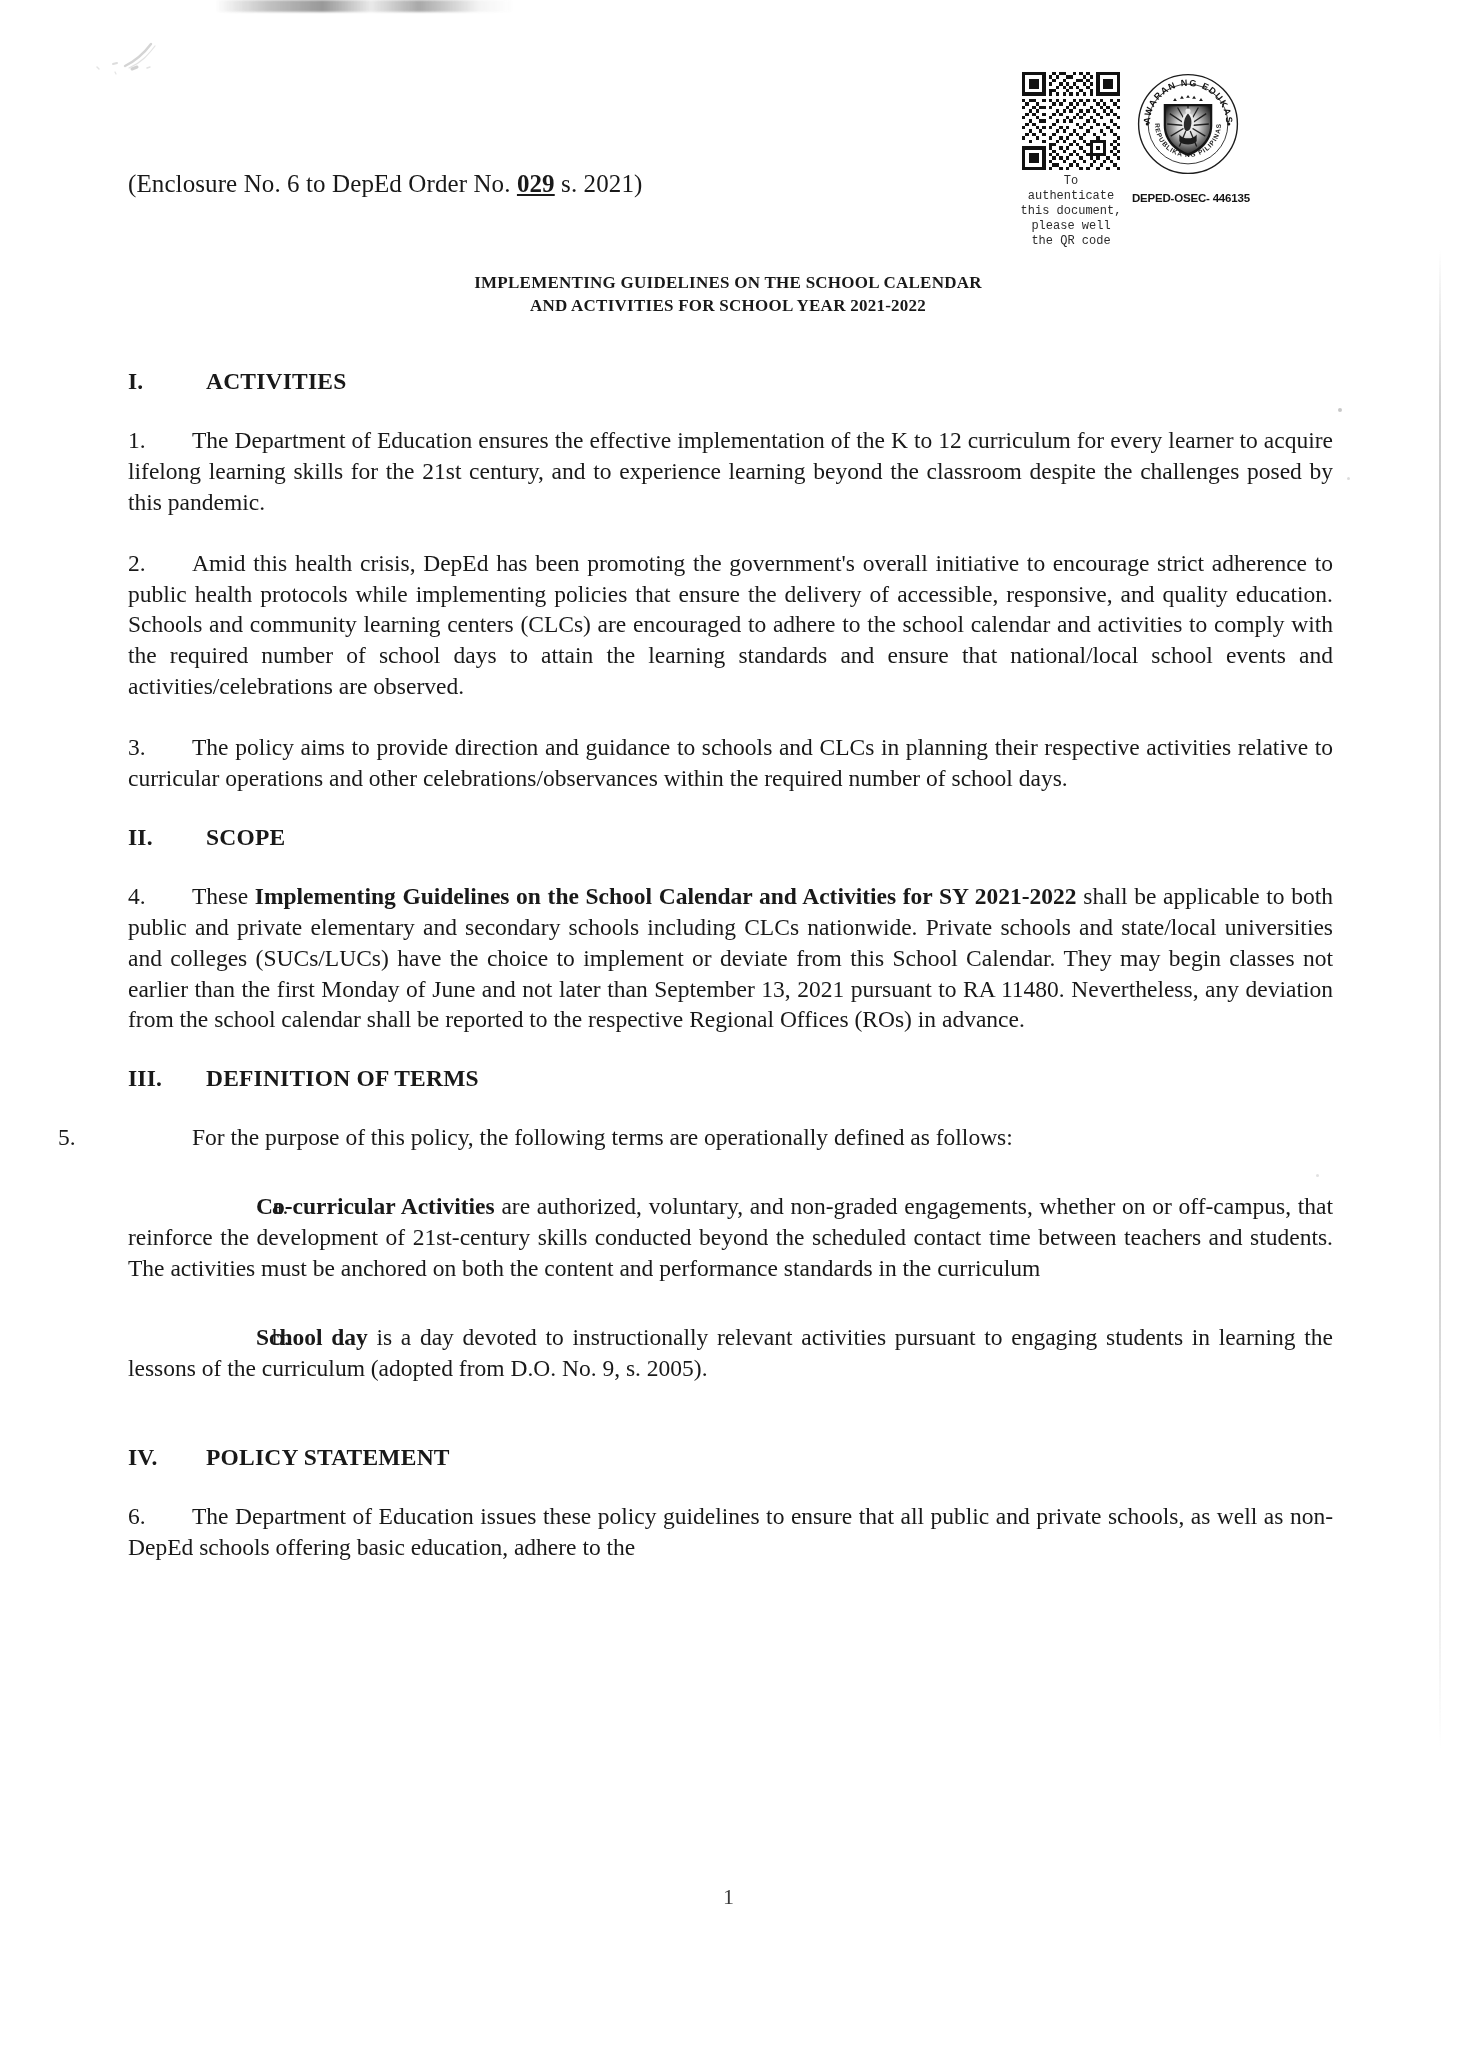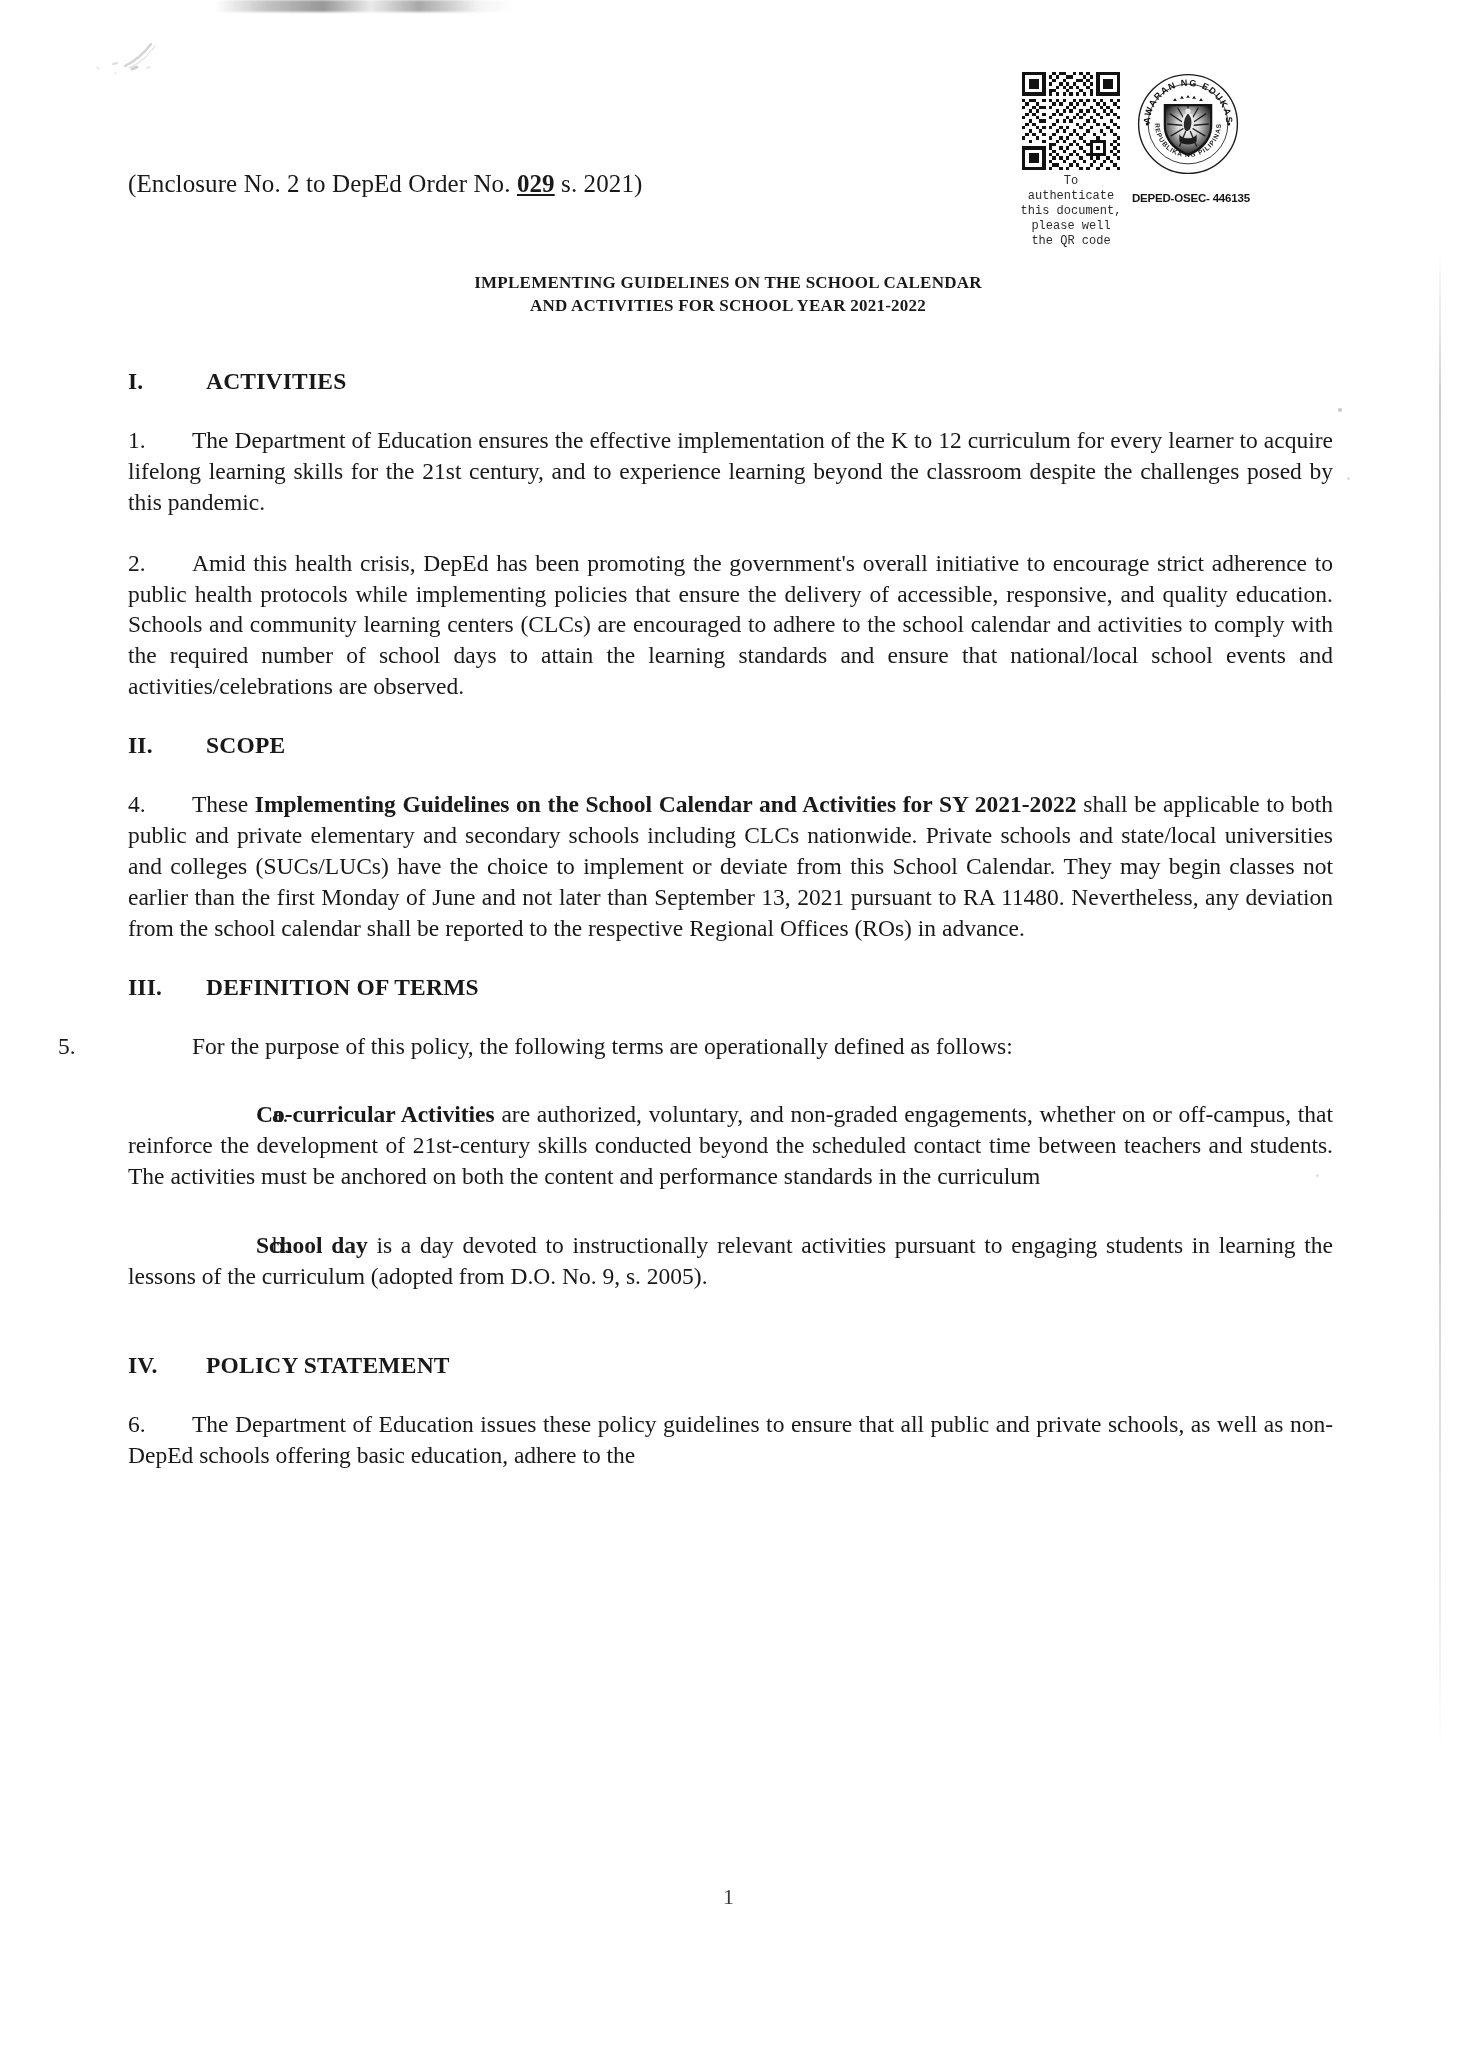--- a/index.html
+++ b/index.html
@@ -511,36 +511,37 @@
           <path d="M60 48 C64 52, 65 58, 63 64 C62 68, 58 70, 56 66 C54 60, 56 52, 60 48 Z" fill="#2b2b2b"></path>
           <circle cx="60" cy="45" r="3" fill="#e8e8e8"></circle>
           <path d="M50 72 C54 78, 66 78, 70 72 L70 80 C66 85, 54 85, 50 80 Z" fill="#1c1c1c"></path>
         </svg>
         <div class="seal-id">DEPED-OSEC- 446135</div>
       </div>
     </div>
   </div>
 
   <div class="enclosure-line">
-    <span>(Enclosure No. 2 to DepEd Order No. </span><span class="order-no">029</span><span> s. 2021)</span>
+    <span>(Enclosure No. 6 to DepEd Order No. </span><span class="order-no">029</span><span> s. 2021)</span>
   </div>
 
   <div class="doc-title">
     <span>IMPLEMENTING GUIDELINES ON THE SCHOOL CALENDAR</span><br>
     <span>AND ACTIVITIES FOR SCHOOL YEAR 2021-2022</span>
   </div>
 
   <div class="body">
 
     <div class="section-head">
       <span class="numeral">I.</span>
       <span>ACTIVITIES</span>
     </div>
     <p class="para"><span class="lead-num">1.</span><span>The Department of Education ensures the effective implementation of the K to 12 curriculum for every learner to acquire lifelong learning skills for the 21st century, and to experience learning beyond the classroom despite the challenges posed by this pandemic.</span></p>
     <p class="para"><span class="lead-num">2.</span><span>Amid this health crisis, DepEd has been promoting the government's overall initiative to encourage strict adherence to public health protocols while implementing policies that ensure the delivery of accessible, responsive, and quality education. Schools and community learning centers (CLCs) are encouraged to adhere to the school calendar and activities to comply with the required number of school days to attain the learning standards and ensure that national/local school events and activities/celebrations are observed.</span></p>
+    <p class="para"><span class="lead-num">3.</span><span>The policy aims to provide direction and guidance to schools and CLCs in planning their respective activities relative to curricular operations and other celebrations/observances within the required number of school days.</span></p>
 
     <div class="section-head">
       <span class="numeral">II.</span>
       <span>SCOPE</span>
     </div>
     <p class="para"><span class="lead-num">4.</span><span>These </span><b>Implementing Guidelines on the School Calendar and Activities for SY 2021-2022</b><span> shall be applicable to both public and private elementary and secondary schools including CLCs nationwide. Private schools and state/local universities and colleges (SUCs/LUCs) have the choice to implement or deviate from this School Calendar. They may begin classes not earlier than the first Monday of June and not later than September 13, 2021 pursuant to RA 11480. Nevertheless, any deviation from the school calendar shall be reported to the respective Regional Offices (ROs) in advance.</span></p>
 
     <div class="section-head">
       <span class="numeral">III.</span>
       <span>DEFINITION OF TERMS</span>

